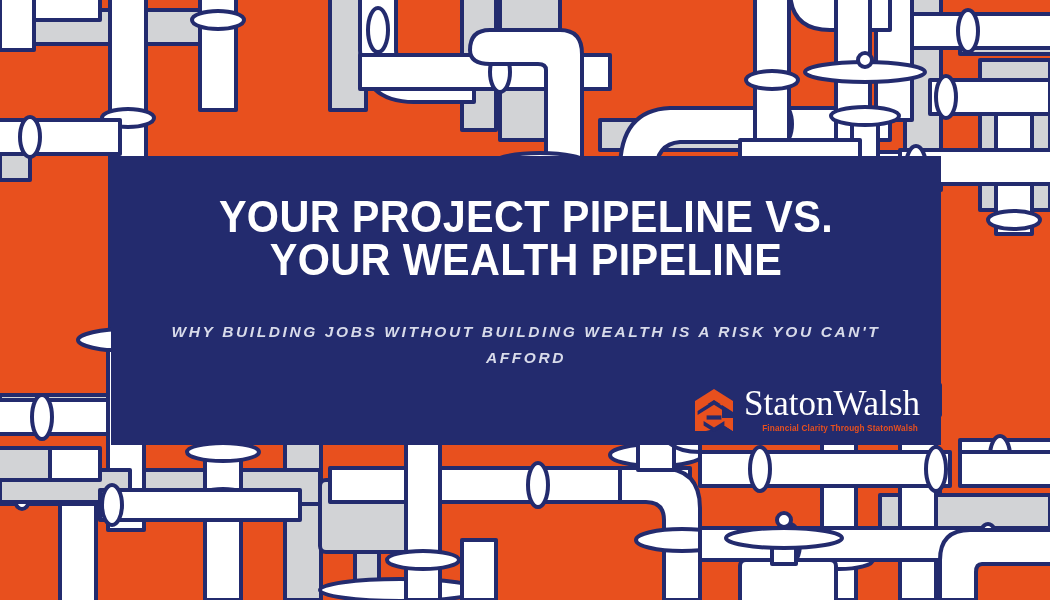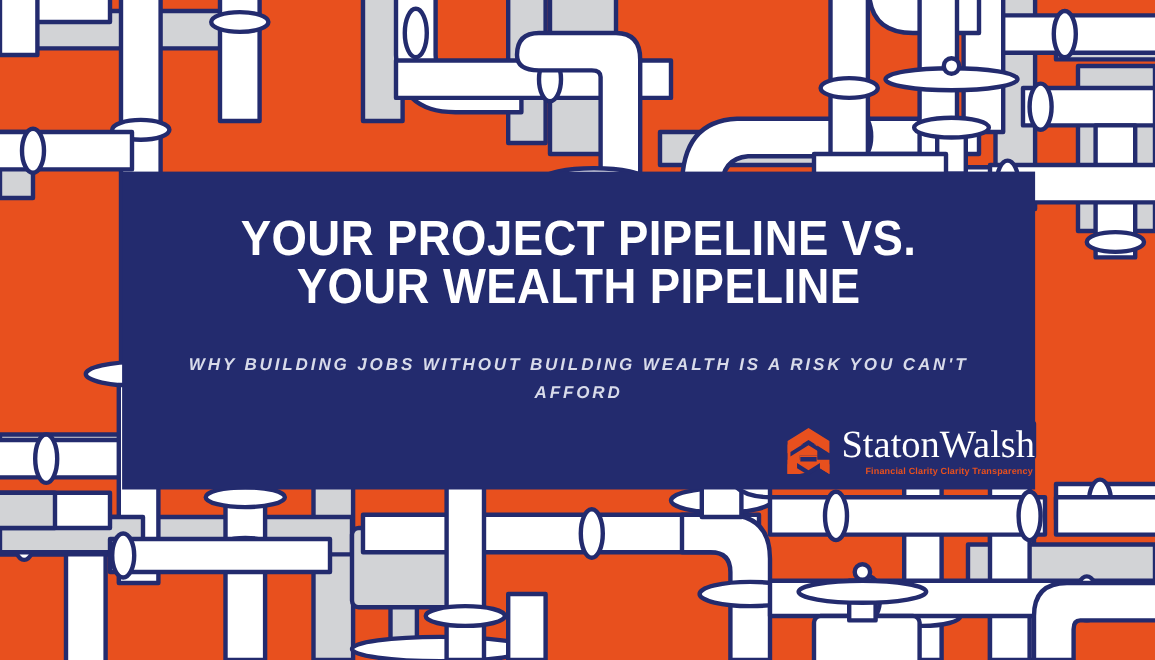--- a/index.html
+++ b/index.html
@@ -43,21 +43,21 @@
     font-style:italic;
     font-weight:700;
     font-size:15.5px;
     line-height:26px;
     letter-spacing:2.6px;
     margin:0;
   }
 
   
   .logo{
-    position:absolute;right:0;bottom:10px;
+    position:absolute;right:21px;bottom:10px;
     display:flex;align-items:flex-start;gap:10px;
   }
   .logo-mark{width:40px;height:44px;display:block;flex:0 0 auto;margin-top:2px;}
   .logo-text{display:flex;flex-direction:column;align-items:flex-end;}
   .wordmark{
     font-family:"Liberation Serif", serif;
     font-weight:400;
     font-size:35px;
     line-height:36px;
     color:#ffffff;
@@ -273,18 +273,18 @@
         <path d="M4 17.5 L36 17.5 L36 19 L4 19 Z" fill="#232B6E" opacity="0"></path>
 
         <path d="M20 12.6 L3.6 23 L3.6 27 L20 16.8 L36.4 27 L36.4 23 Z" fill="#232B6E"></path>
         <path d="M3.6 31.2 L36.4 31.2 L36.4 34.6 L20 44 L3.6 34.6 Z" fill="#232B6E" opacity="0"></path>
         <path d="M12.6 27.4 L27.4 27.4 L27.4 31.6 L12.6 31.6 Z" fill="#232B6E"></path>
         <path d="M20 44 L9.6 37.6 L9.6 33 L20 39.4 L30.4 33 L30.4 37.6 Z" fill="#232B6E"></path>
       </svg>
 
       <div class="logo-text">
         <div class="wordmark">StatonWalsh</div>
-        <div class="tagline">Financial Clarity Clarity Transparency</div>
+        <div class="tagline">Financial Clarity Through StatonWalsh</div>
       </div>
     </div>
 
   </div>
 </div>
 
 </body></html>

